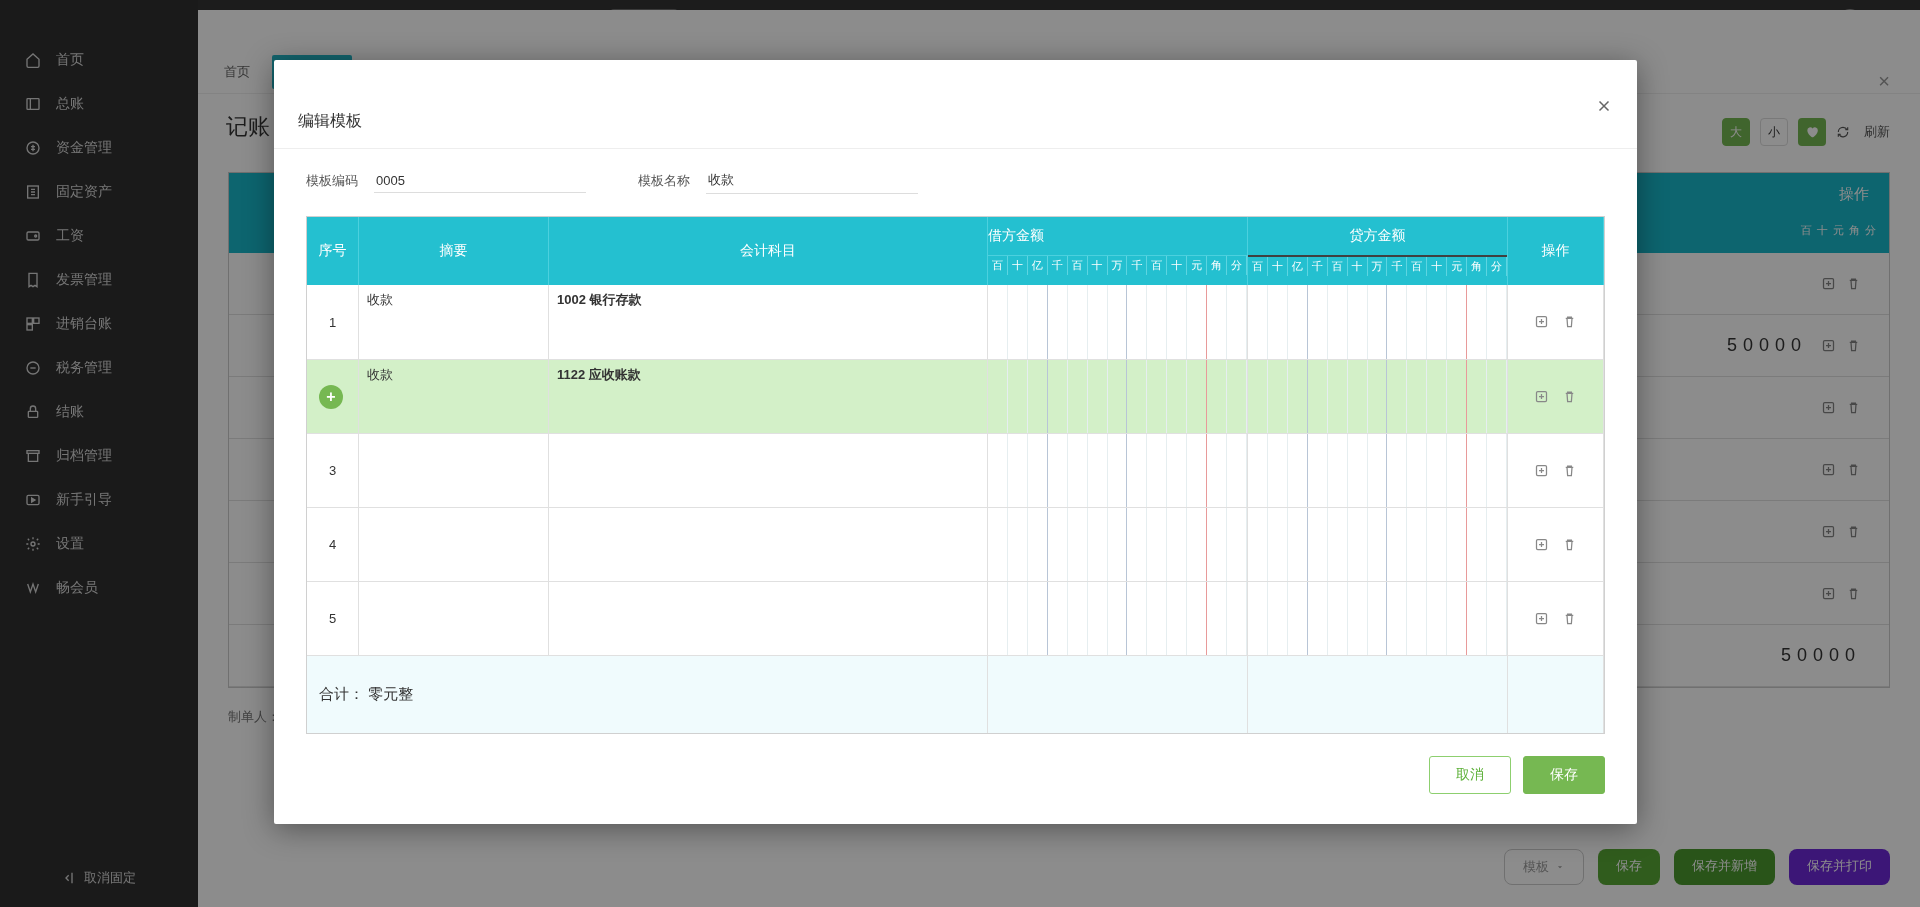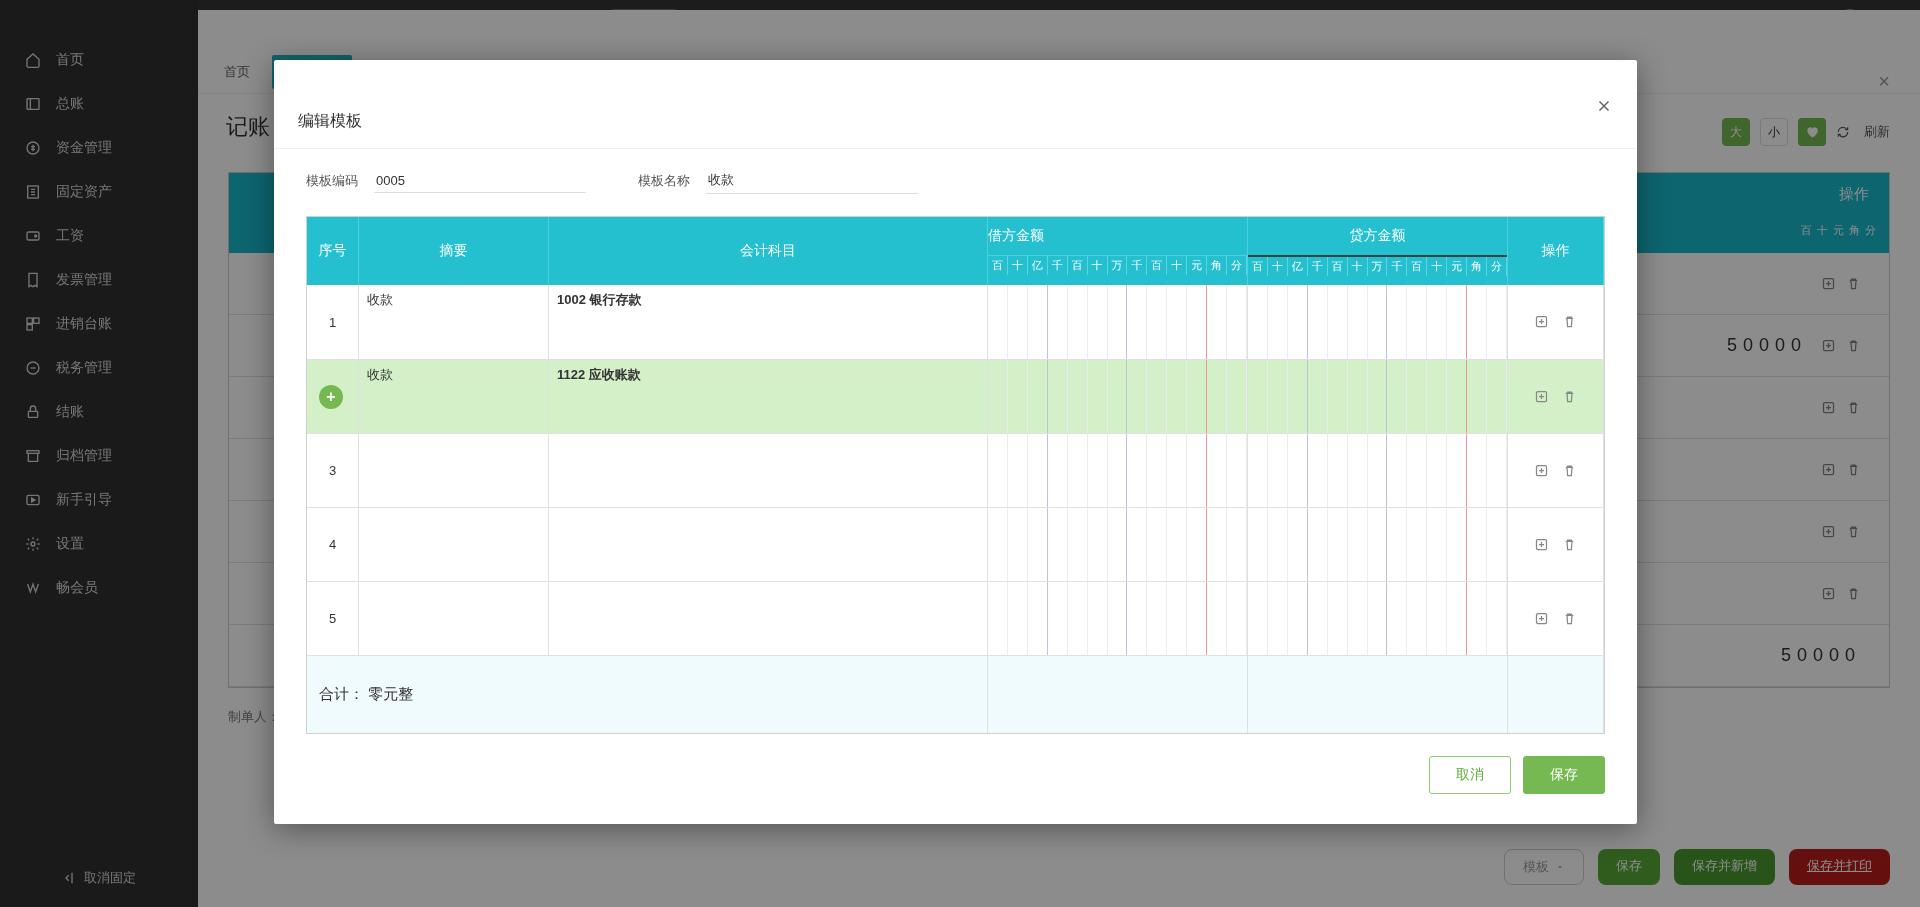--- a/index.html
+++ b/index.html
@@ -46,21 +46,21 @@
     .bg-row .ops { display: flex; gap: 10px; opacity: .6; }
     .bg-action-header { position: absolute; top: 12px; right: 20px; color: #fff; font-size: 15px; }
     .bg-scale { position: absolute; top: 50px; right: 12px; color: #fff; font-size: 11px; letter-spacing: 1px; }
     
     .bg-footer { display: flex; align-items: center; gap: 24px; padding: 20px 30px 0; color: #777; font-size: 13px; }
     .bg-footer-right { position: absolute; right: 30px; bottom: 22px; display: flex; gap: 14px; }
     .bg-btn { padding: 8px 18px; border-radius: 8px; font-size: 13px; color: #fff; }
     .bg-btn.templ { background: #fff; color: #999; border: 1px solid #ccc; display: flex; align-items: center; gap: 6px; }
     .bg-btn.save1 { background: #58a836; }
     .bg-btn.save2 { background: #4b9a2e; }
-    .bg-btn.save3 { background: #b91c1c; text-decoration: underline; }
+    .bg-btn.save3 { background: #6d28d9; }
     
     
     .modal { position: absolute; z-index: 100; left: 274px; top: 60px; width: 1363px; background: #fff; box-shadow: 0 5px 30px rgba(0,0,0,0.4); border-radius: 2px; }
     .modal-header { display: flex; align-items: center; justify-content: space-between; padding: 20px 24px 16px; border-bottom: 1px solid #eee; }
     .modal-title { font-size: 16px; font-weight: 500; margin-top: 31px; }
     .modal-close { font-size: 20px; color: #666; cursor: pointer; }
     .modal-body { padding: 18px 32px 8px; }
     .form-row { display: flex; align-items: center; gap: 52px; margin-bottom: 22px; }
     .field { display: flex; align-items: center; gap: 16px; }
     .field label { font-size: 13px; color: #555; }

